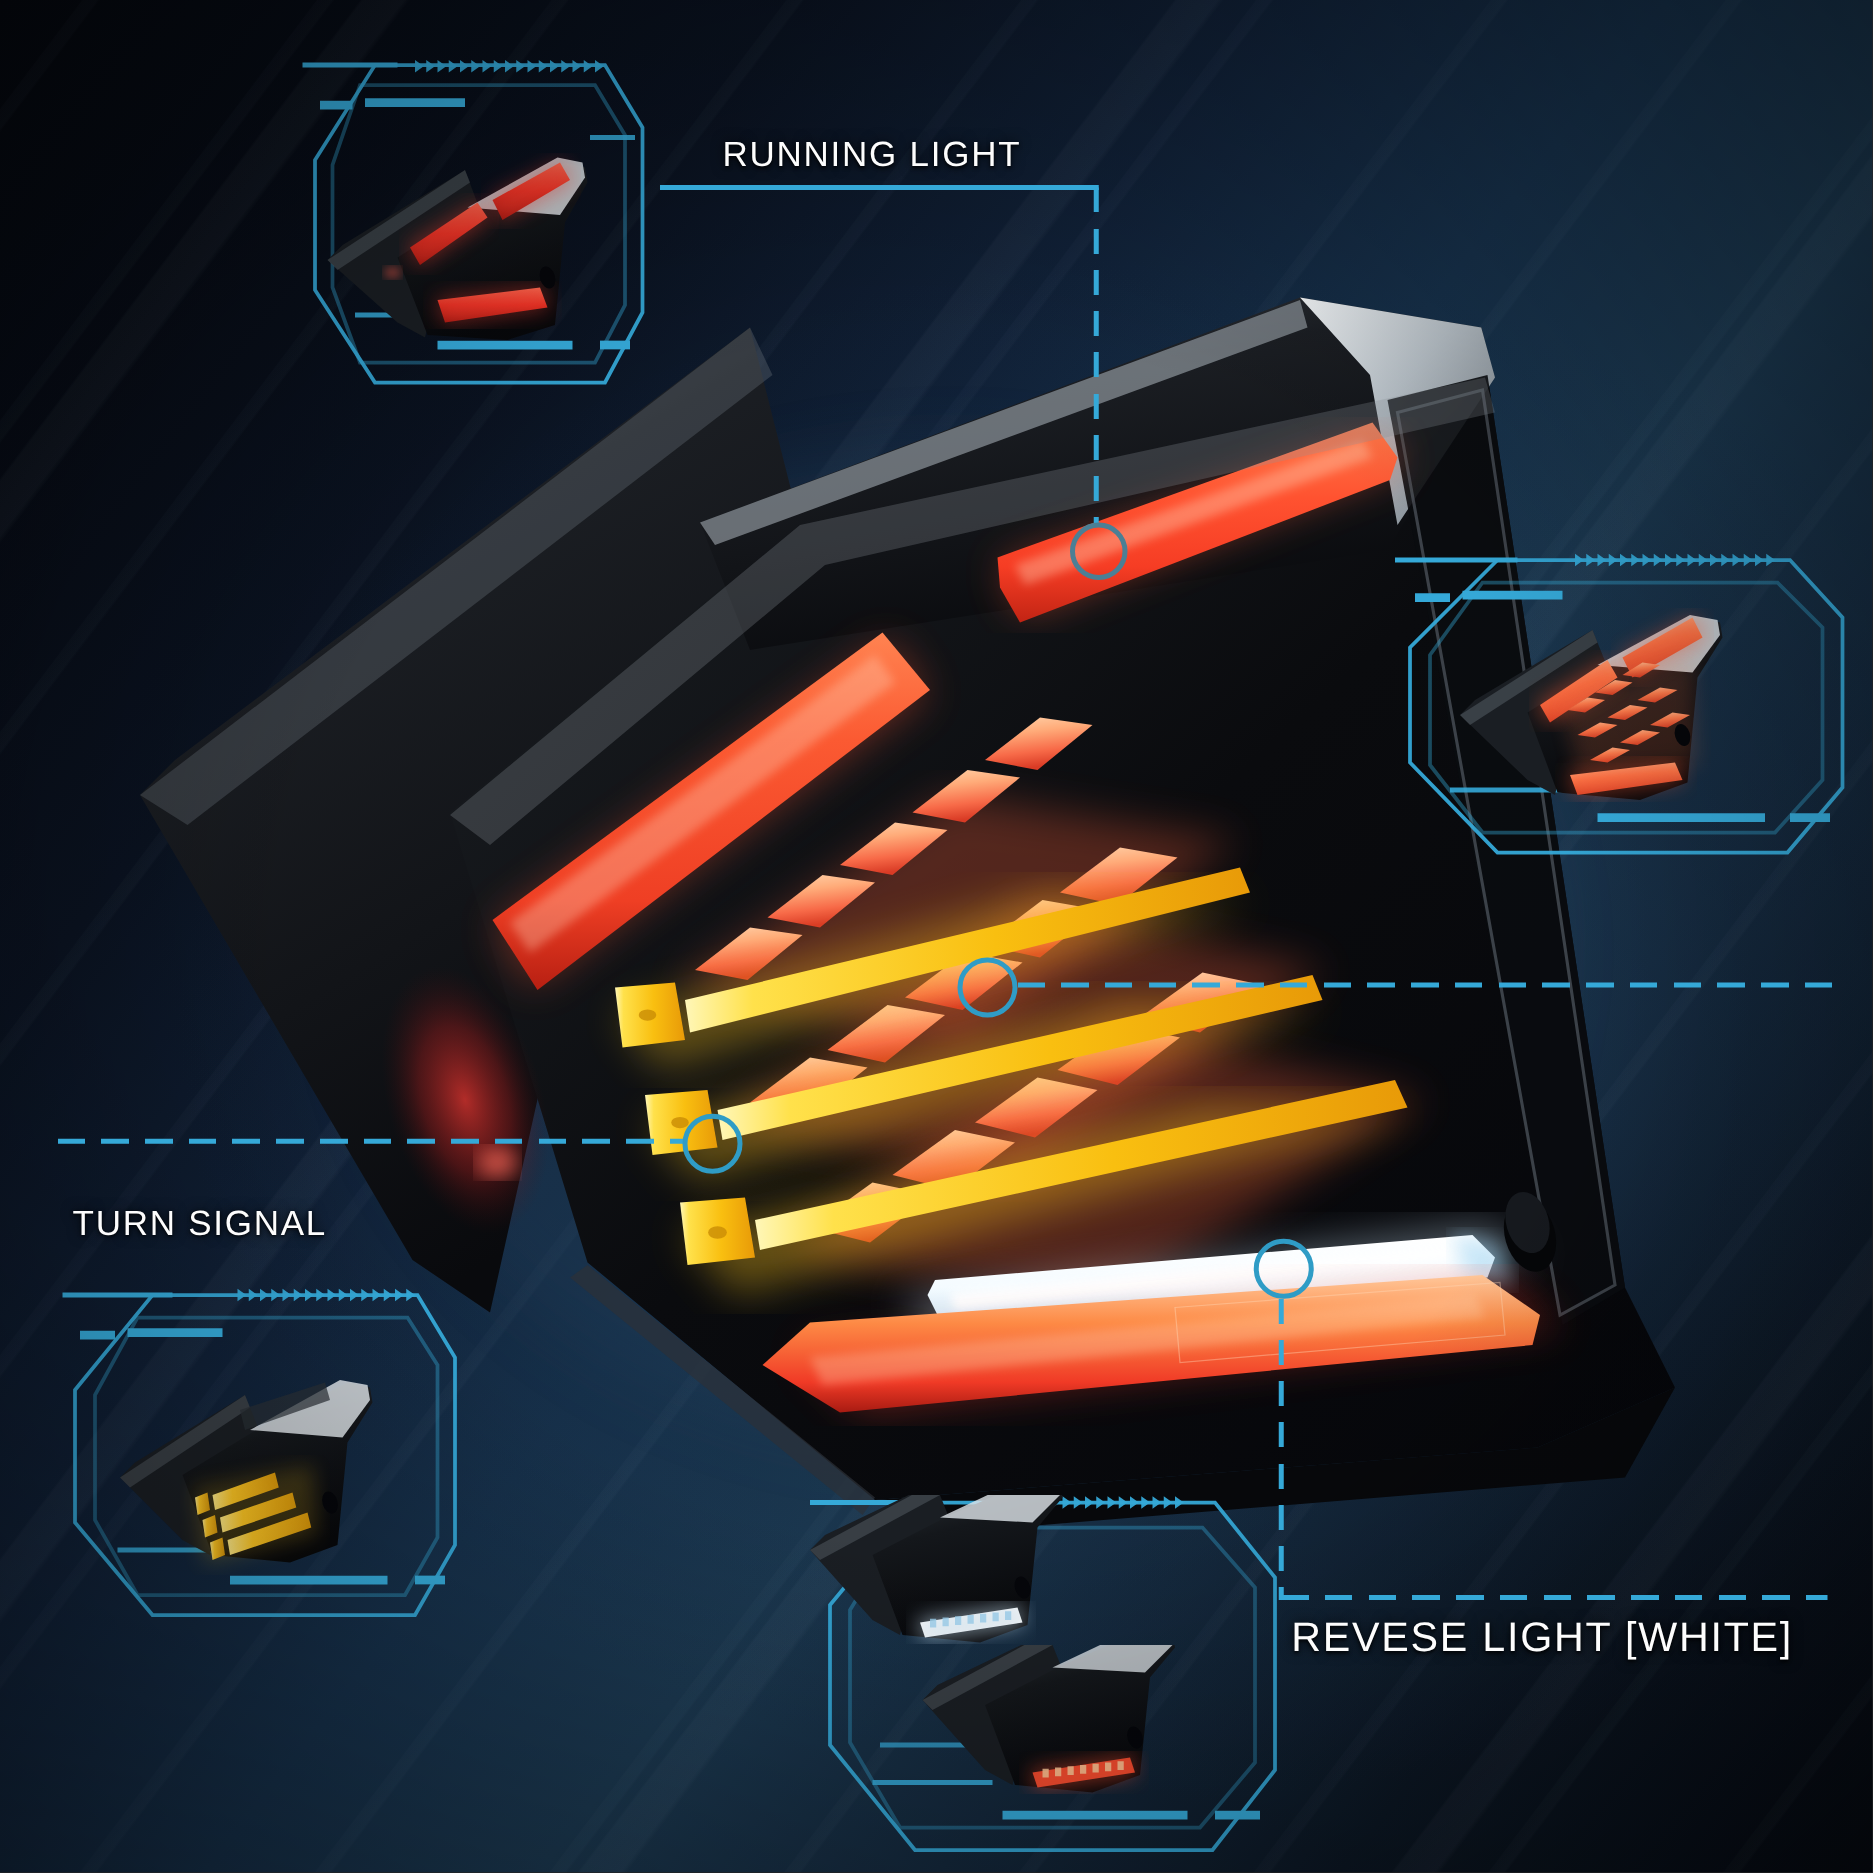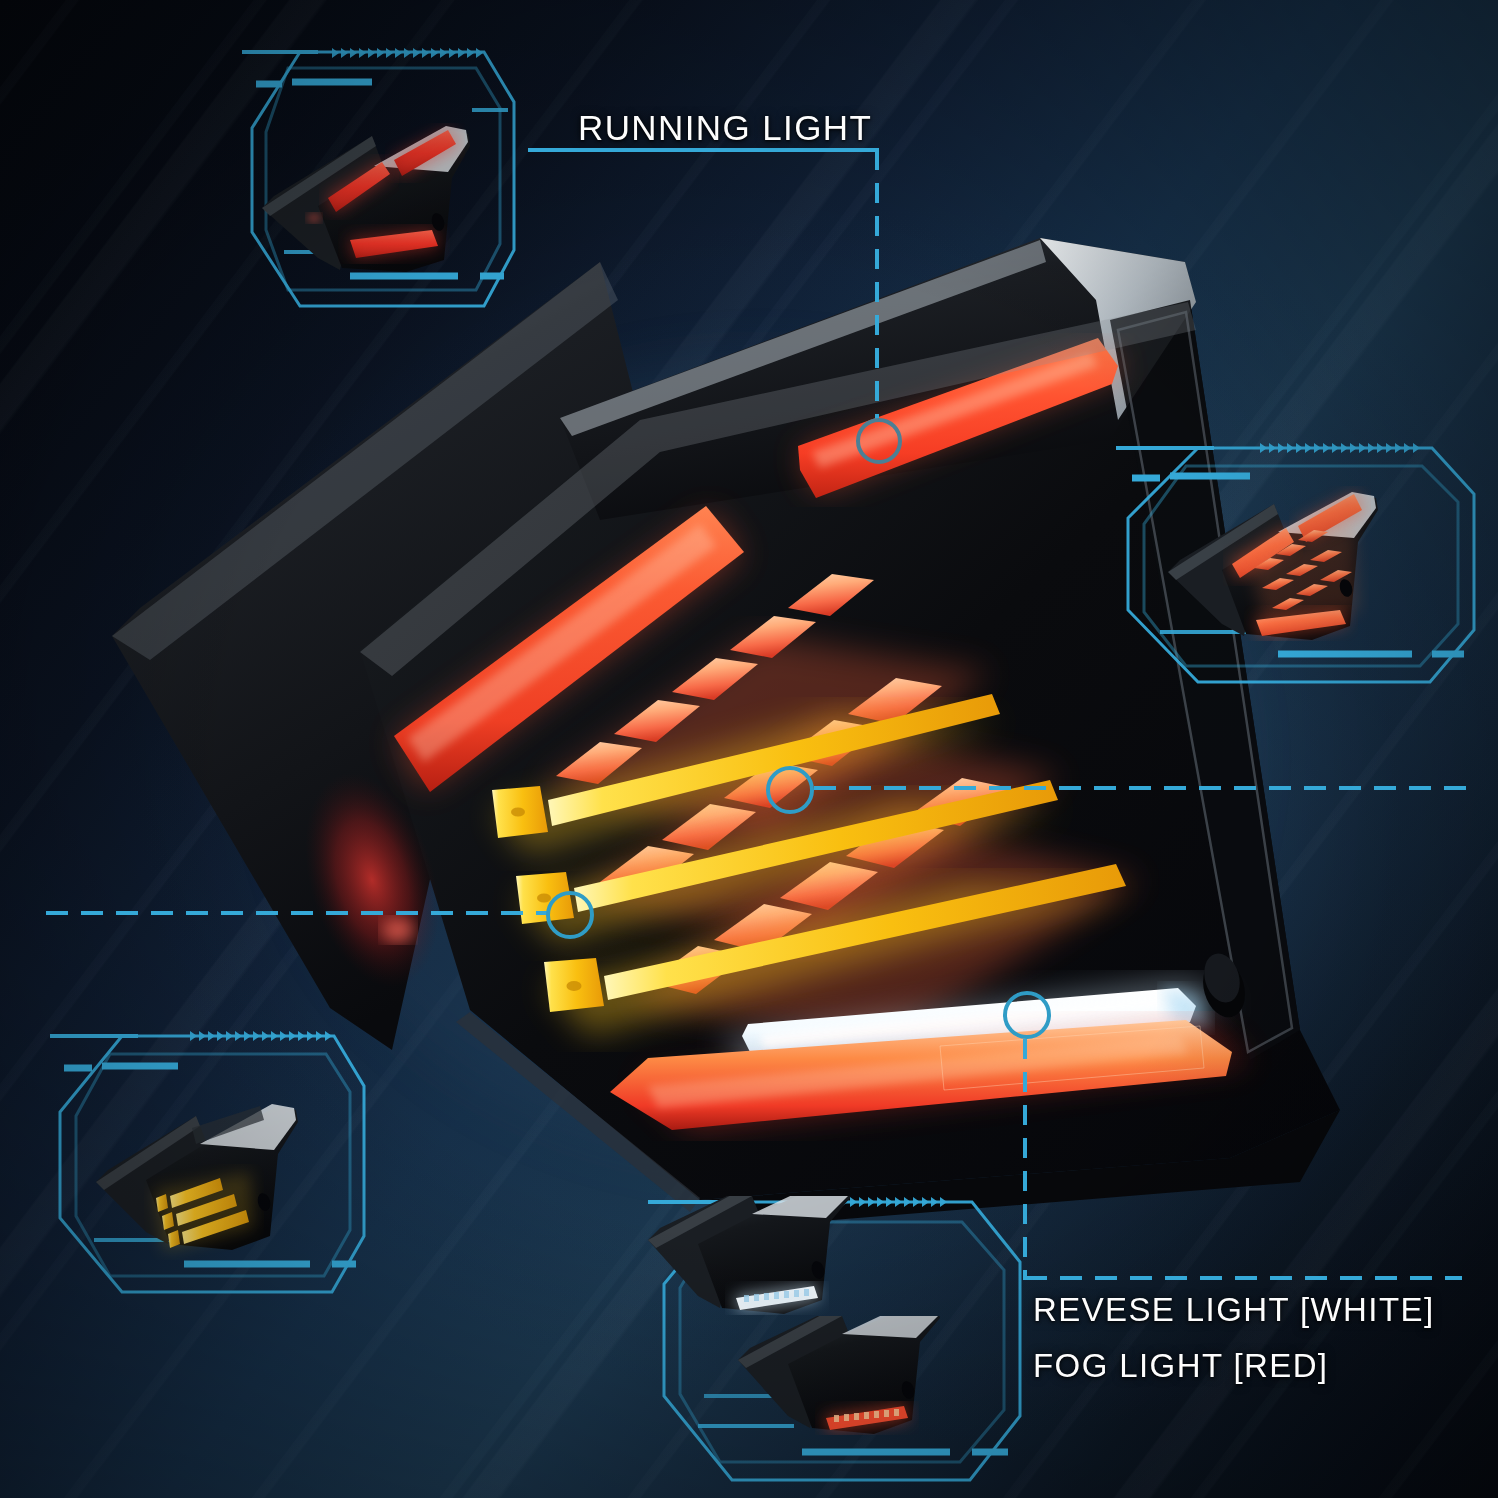--- a/index.html
+++ b/index.html
@@ -26,21 +26,21 @@
       rgba(255,255,255,0) 0px, rgba(255,255,255,0) 230px,
       rgba(200,225,250,0.035) 232px, rgba(200,225,250,0.045) 258px,
       rgba(255,255,255,0) 262px, rgba(255,255,255,0) 520px);
     mix-blend-mode:screen;}
   .vig{position:absolute;inset:0;pointer-events:none;
     background:radial-gradient(ellipse 85% 80% at 50% 50%, rgba(0,0,0,0) 40%, rgba(0,0,0,.55) 100%);}
 
   
   .label{position:absolute;color:#fdfdfd;letter-spacing:1.4px;white-space:nowrap;
     text-shadow:0 0 10px rgba(0,0,0,.85),0 1px 3px rgba(0,0,0,.9);}
-  .label.lg{font-size:35px;}
+  .label.lg{font-size:28px;}
   .label.md{font-size:33px;line-height:44px;}
 
   
   .dash-h{position:absolute;height:4px;
     background:repeating-linear-gradient(90deg,#35a9d8 0 22px, rgba(0,0,0,0) 22px 35px);}
   .dash-v{position:absolute;width:4px;
     background:repeating-linear-gradient(180deg,#35a9d8 0 20px, rgba(0,0,0,0) 20px 33px);}
   .solid-h{position:absolute;height:4px;background:#35a9d8;}
   .ring{position:absolute;border:4px solid #2f9cc6;border-radius:50%;background:rgba(0,0,0,0);}
   .ring.dim{border-color:#4b7f95;}
@@ -528,16 +528,16 @@
   <div class="dash-h" style="left:814px;top:786px;width:656px"></div>
 
   <div class="dash-h" style="left:46px;top:911px;width:502px"></div>
   <div class="ring" style="left:546px;top:891px;width:48px;height:48px"></div>
 
   <div class="ring" style="left:1003px;top:991px;width:48px;height:48px"></div>
   <div class="dash-v" style="left:1023px;top:1039px;height:241px"></div>
   <div class="dash-h" style="left:1025px;top:1276px;width:437px"></div>
 
   <div class="label lg" style="left:578px;top:108px">RUNNING LIGHT</div>
+  <div class="label lg" style="left:58px;top:963px">TURN SIGNAL</div>
   <div class="label md" style="left:1033px;top:1288px">REVESE LIGHT [WHITE]</div>
-  <div class="label md" style="left:1033px;top:1344px">FOG LIGHT [RED]</div>
 
 </div>
 
 </body></html>

